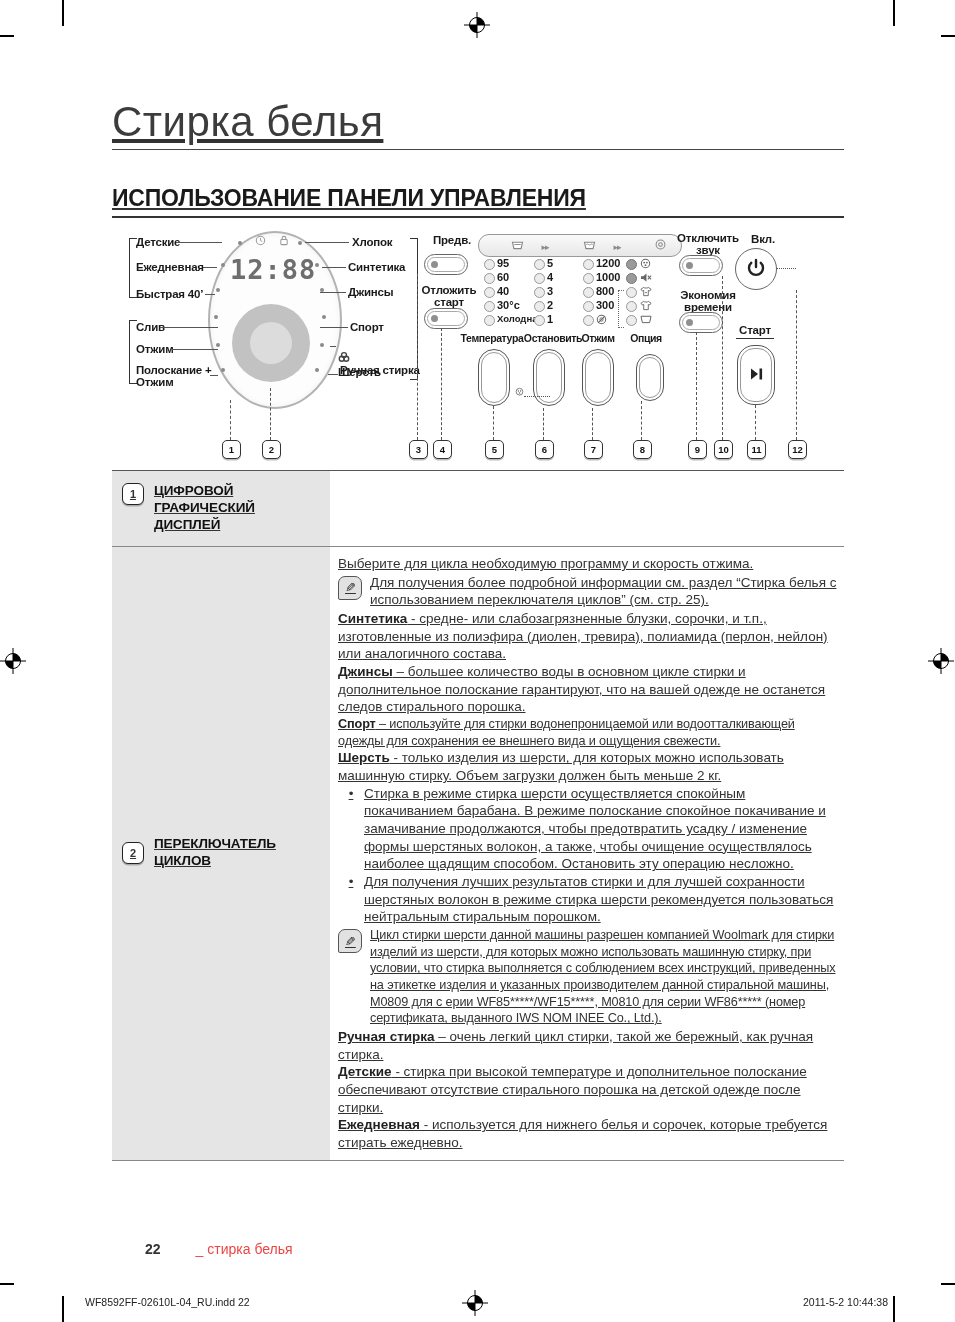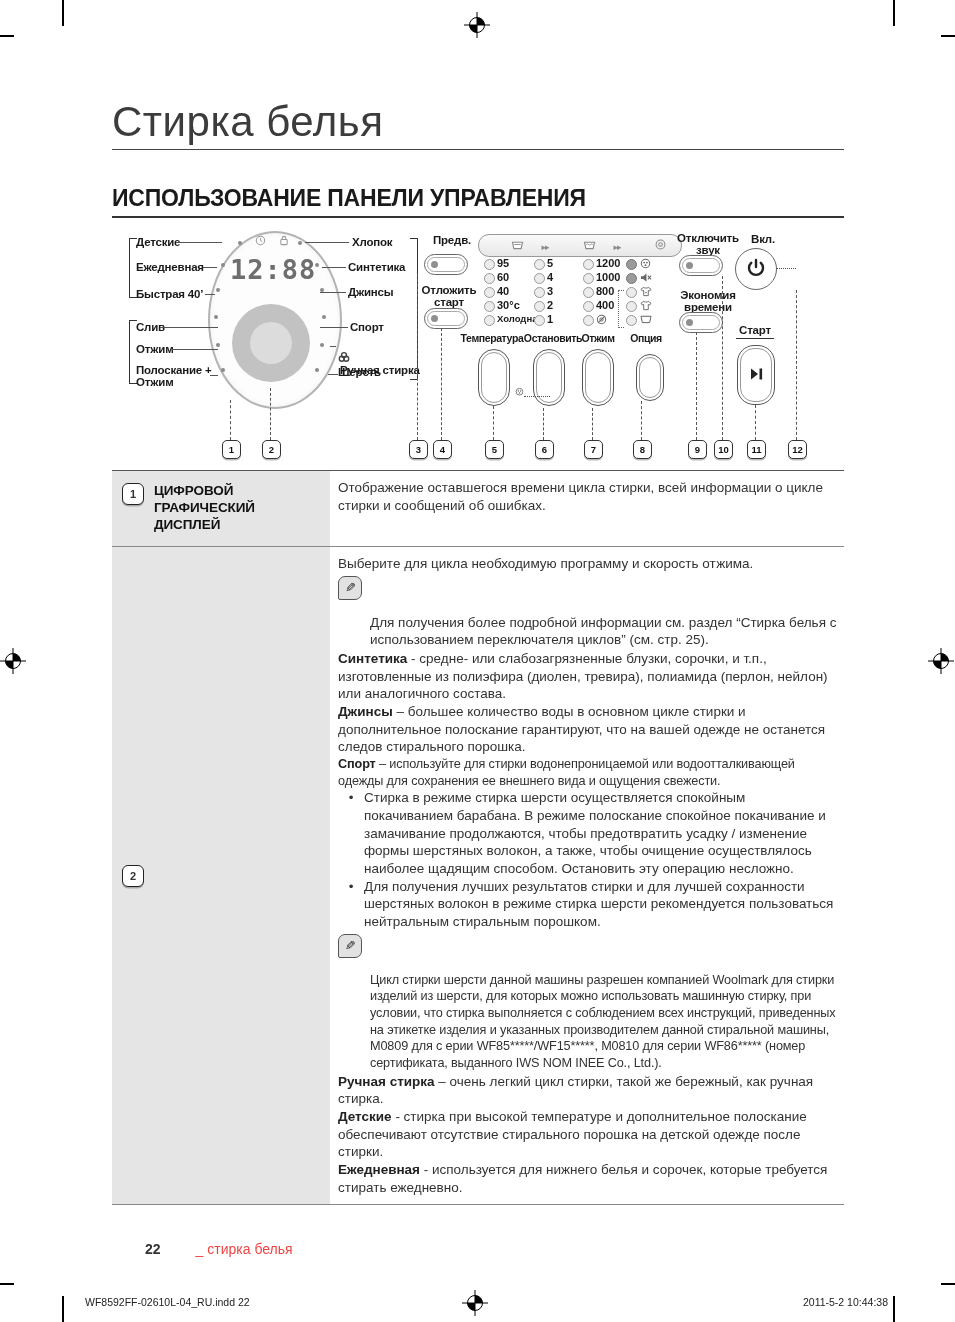--- a/index.html
+++ b/index.html
@@ -5,21 +5,21 @@
   html,body{margin:0;padding:0;background:#fff;}
   .page{position:relative;width:955px;height:1322px;background:#fff;overflow:hidden;
         font-family:"Liberation Sans","DejaVu Sans",sans-serif;color:#333;}
   
   .cmark{position:absolute;background:#000;}
   .reg{position:absolute;}
   .printrow{position:absolute;top:1296px;left:0;width:955px;font-size:10.5px;color:#222;}
   .printrow .pl{position:absolute;left:85px;}
   .printrow .pr{position:absolute;right:67px;}
   
-  .content{position:absolute;left:112px;top:92px;width:732px;}
+  .content{position:absolute;left:112px;top:92px;width:732px;text-decoration:underline;}
   h1.title{margin:8px 0 0 0;font-size:42px;line-height:1.05;font-weight:300;color:#3c3c3c;
            letter-spacing:.5px;border-bottom:1.5px solid #444;padding-bottom:5px;}
   h2.section{margin:36px 0 0 0;font-size:23px;line-height:1.1;font-weight:700;color:#1a1a1a;
              border-bottom:2px solid #333;padding-bottom:5px;letter-spacing:-.2px;}
   
   #diagram{position:relative;height:240px;margin-top:10px;font-size:11.5px;font-weight:600;color:#1a1a1a;}
   #diagram .abs{position:absolute;}
   .lbl{position:absolute;white-space:pre-line;line-height:1.05;letter-spacing:-.2px;}
   .lbl.ctr{text-align:center;margin-left:8px;}
   .lbl.rgt{text-align:left;}
@@ -73,21 +73,21 @@
   .tlabel{font-size:13.5px;font-weight:700;line-height:1.25;color:#111;letter-spacing:-.1px;}
   .tcell-r{padding:8px 6px 8px 8px;font-size:13.5px;line-height:1.31;color:#333;}
   .trow.r1 .tcell-l{min-height:38px;}
   .blk{margin:0;}
   .blk b{font-weight:700;color:#222;}
   .cond{font-size:12.7px;letter-spacing:-.15px;}
   .note{display:flex;gap:8px;margin:1px 0;}
   .note-ic{flex:0 0 auto;width:22px;height:22px;margin-top:2px;background:#e2e2e2;border:1.2px solid #555;
            border-radius:7px 7px 7px 2px;display:flex;align-items:center;justify-content:center;}
   .note-ic .pen{font-family:"DejaVu Sans",sans-serif;font-size:13px;color:#222;transform:scaleX(-1);}
-  .note-tx{flex:1;margin-top:40px;}
+  .note-tx{flex:1;}
   .bullet{display:flex;margin:0;}
   .bullet .bd{flex:0 0 26px;text-align:center;}
   .bullet .bt{flex:1;}
   
   .pagefoot{position:absolute;left:145px;top:1241px;font-size:14px;}
   .pagefoot .num{font-weight:700;color:#333;}
   .pagefoot .sub{color:#ef4444;margin-left:35px;}
 </style>
 </head>
 <body>
@@ -220,21 +220,21 @@
           <div class="ival" style="left: 435px; top: 71px;">2</div>
           <div class="led" style="left: 422px; top: 87px;"></div>
           <div class="ival" style="left: 435px; top: 85px;">1</div>
           <div class="led" style="left: 471px; top: 31px;"></div>
           <div class="ival" style="left: 484px; top: 29px;">1200</div>
           <div class="led" style="left: 471px; top: 45px;"></div>
           <div class="ival" style="left: 484px; top: 43px;">1000</div>
           <div class="led" style="left: 471px; top: 59px;"></div>
           <div class="ival" style="left: 484px; top: 57px;">800</div>
           <div class="led" style="left: 471px; top: 73px;"></div>
-          <div class="ival" style="left: 484px; top: 71px;">400</div>
+          <div class="ival" style="left: 484px; top: 71px;">300</div>
           <div class="led" style="left: 471px; top: 87px;"></div>
           <div class="abs" style="left: 484px; top: 86px;"><svg width="11" height="11" viewBox="0 0 12 12">
               <circle cx="6" cy="6" r="4.6" fill="none" stroke="#666" stroke-width="1.1"></circle>
               <circle cx="6" cy="6" r="1.8" fill="none" stroke="#666" stroke-width="1"></circle>
               <path d="M2.2 9.8L9.8 2.2" stroke="#666" stroke-width="1.2"></path>
             </svg></div>
           <div class="led fill" style="left: 514px; top: 31px;"></div>
           <div class="abs" style="left: 528px; top: 30px;"><svg width="11" height="11" viewBox="0 0 12 12">
               <circle cx="6" cy="6" r="4.6" fill="none" stroke="#666" stroke-width="1.1"></circle>
               <circle cx="4.5" cy="5" r="1" fill="#666"></circle>
@@ -355,39 +355,38 @@
           <div class="callout" style="left: 676px;">12</div>
         </div>
     </div>
 
     <div class="dtable" id="trows">
         <div class="trow r1">
           <div class="tcell-l">
             <div class="badge">1</div>
             <div class="tlabel">ЦИФРОВОЙ ГРАФИЧЕСКИЙ ДИСПЛЕЙ</div>
           </div>
-          <div class="tcell-r">
-            <div class="blk">Отображение оставшегося времени цикла стирки, всей информации о цикле стирки и сообщений об ошибках.</div>
-          </div>
         </div>
         <div class="trow r2">
           <div class="tcell-l">
             <div class="badge">2</div>
+            <div class="tlabel">ПЕРЕКЛЮЧАТЕЛЬ ЦИКЛОВ</div>
           </div>
           <div class="tcell-r">
             <div class="blk">Выберите для цикла необходимую программу и скорость отжима.</div>
             <div class="note">
               <div class="note-ic">
                 <span class="pen">✎</span>
               </div>
               <div class="note-tx">Для получения более подробной информации см. раздел “Стирка белья с использованием переключателя циклов” (см. стр. 25).</div>
             </div>
             <div class="blk"><b>Синтетика</b> - средне- или слабозагрязненные блузки, сорочки, и т.п., изготовленные из полиэфира (диолен, тревира), полиамида (перлон, нейлон) или аналогичного состава.</div>
             <div class="blk"><b>Джинсы</b> – большее количество воды в основном цикле стирки и дополнительное полоскание гарантируют, что на вашей одежде не останется следов стирального порошка.</div>
             <div class="blk cond"><b>Спорт</b> – используйте для стирки водонепроницаемой или водоотталкивающей одежды для сохранения ее внешнего вида и ощущения свежести.</div>
+            <div class="blk"><b>Шерсть</b> - только изделия из шерсти, для которых можно использовать машинную стирку. Объем загрузки должен быть меньше 2 кг.</div>
             <div class="bullet">
               <div class="bd">•</div>
               <div class="bt">Стирка в режиме стирка шерсти осуществляется спокойным покачиванием барабана. В режиме полоскание спокойное покачивание и замачивание продолжаются, чтобы предотвратить усадку / изменение формы шерстяных  волокон, а также, чтобы очищение осуществлялось наиболее щадящим способом. Остановить эту операцию несложно.</div>
             </div>
             <div class="bullet">
               <div class="bd">•</div>
               <div class="bt">Для получения лучших результатов стирки и для лучшей сохранности шерстяных волокон в режиме стирка шерсти рекомендуется пользоваться нейтральным стиральным порошком.</div>
             </div>
             <div class="note cond">
               <div class="note-ic">

